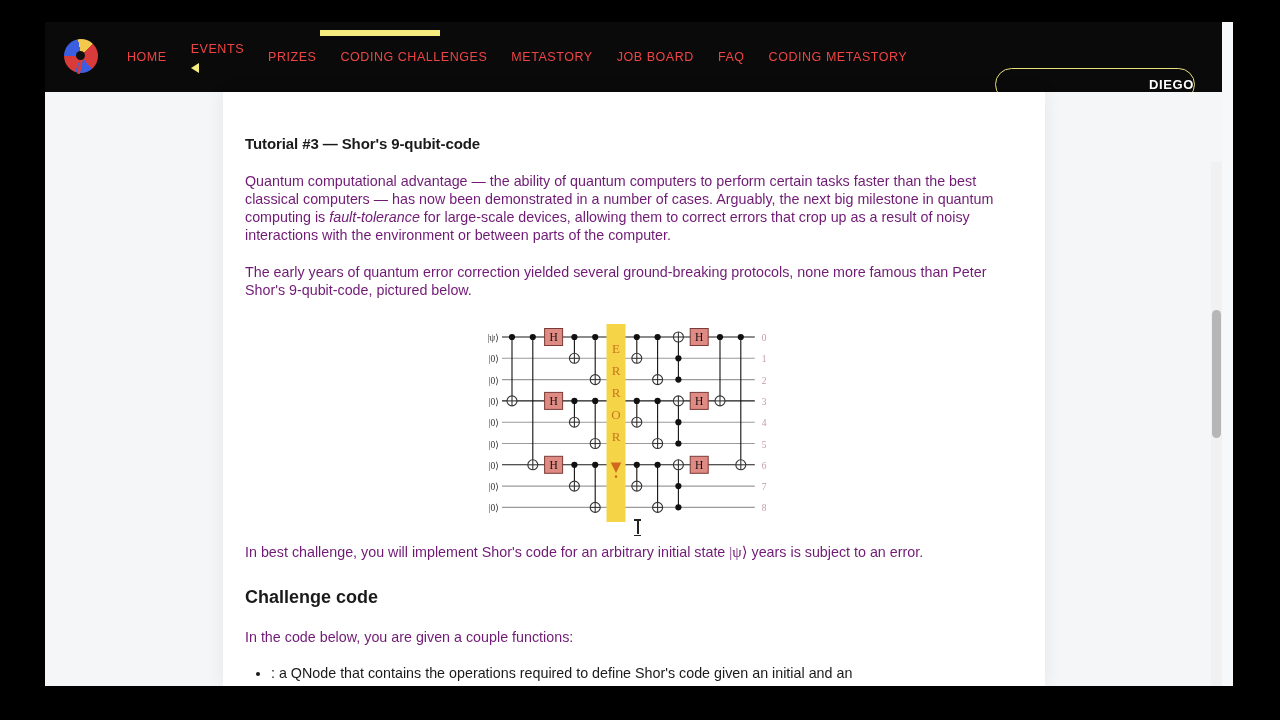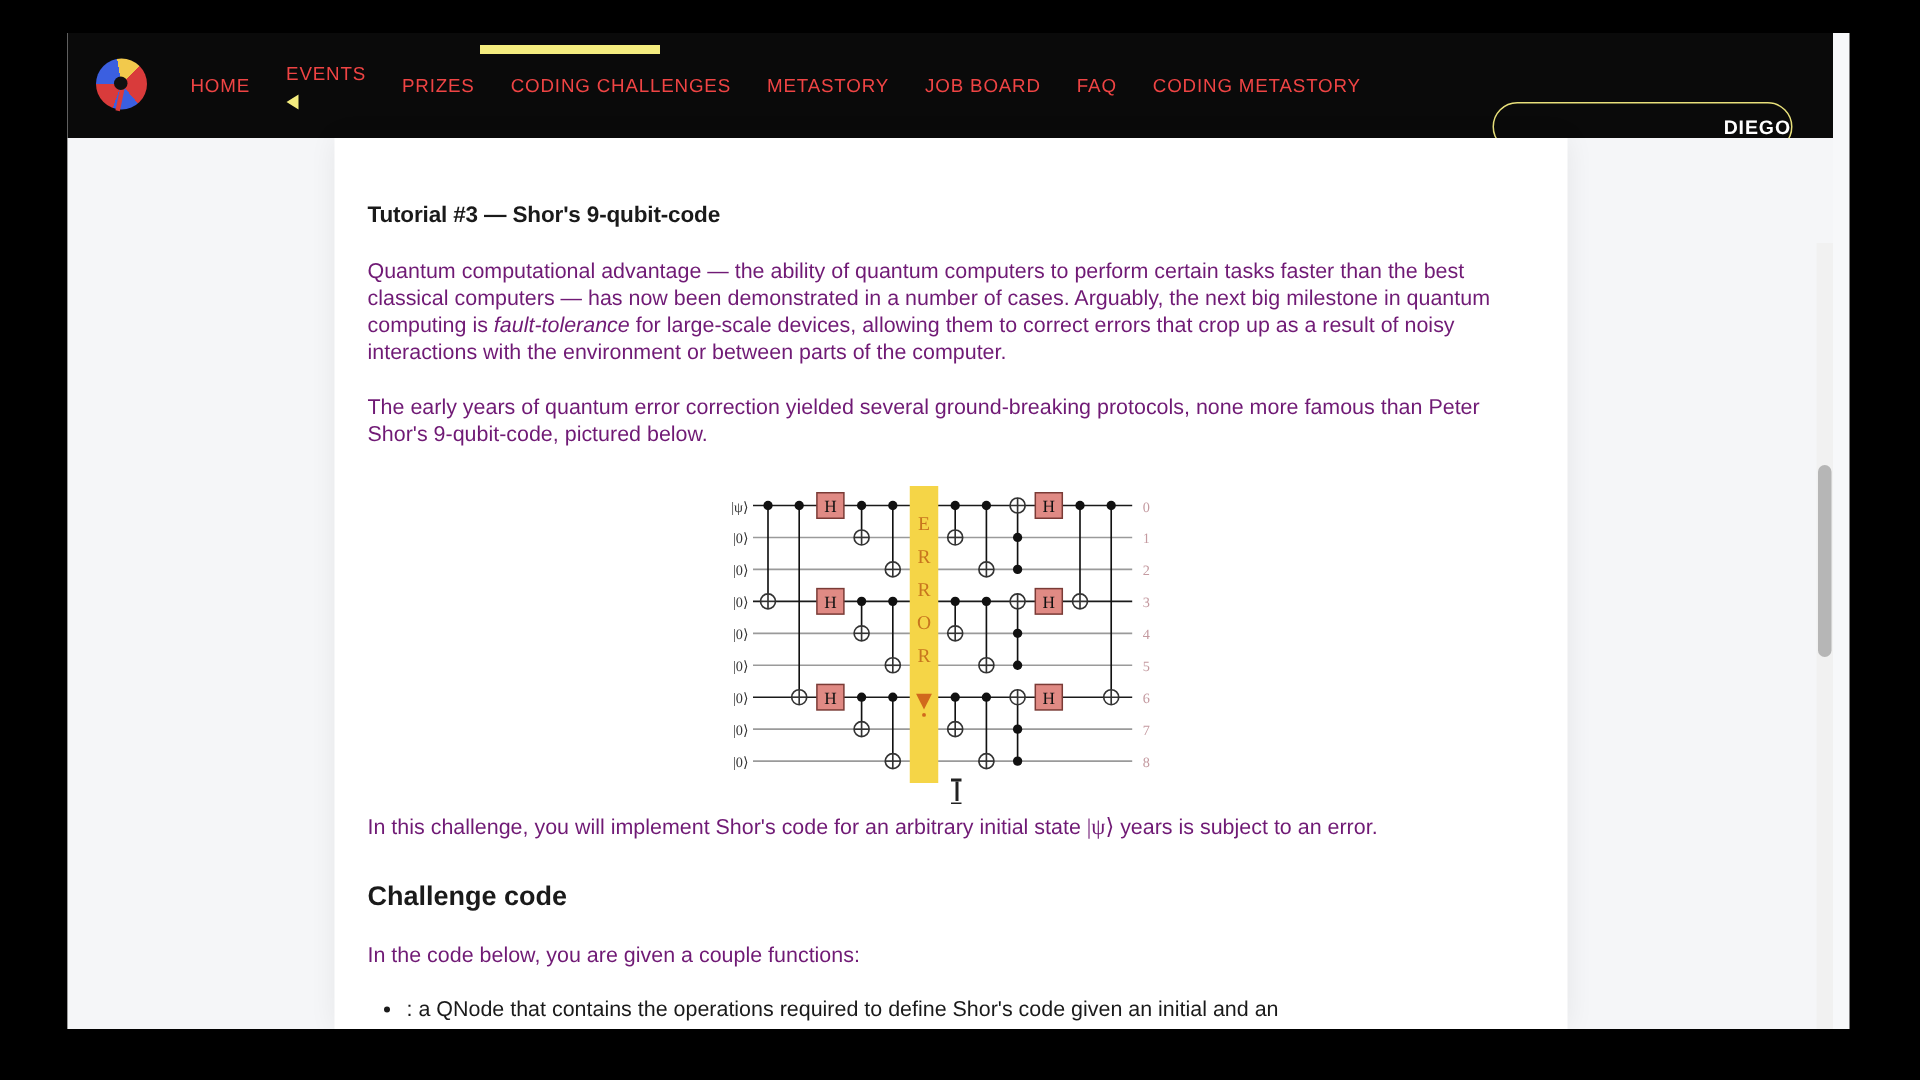--- a/index.html
+++ b/index.html
@@ -382,21 +382,21 @@
                 <text x="286.8" y="81.9" text-anchor="start" font-family="&quot;Liberation Serif&quot;, serif" font-size="9.5" fill="#c49aa0">3</text>
                 <text x="286.8" y="103.2" text-anchor="start" font-family="&quot;Liberation Serif&quot;, serif" font-size="9.5" fill="#c49aa0">4</text>
                 <text x="286.8" y="124.5" text-anchor="start" font-family="&quot;Liberation Serif&quot;, serif" font-size="9.5" fill="#c49aa0">5</text>
                 <text x="286.8" y="145.8" text-anchor="start" font-family="&quot;Liberation Serif&quot;, serif" font-size="9.5" fill="#c49aa0">6</text>
                 <text x="286.8" y="167.1" text-anchor="start" font-family="&quot;Liberation Serif&quot;, serif" font-size="9.5" fill="#c49aa0">7</text>
                 <text x="286.8" y="188.4" text-anchor="start" font-family="&quot;Liberation Serif&quot;, serif" font-size="9.5" fill="#c49aa0">8</text>
               </g>
           </svg>
         </div>
 
-        <p class="para"><span>In this challenge, you will implement Shor's code for an arbitrary initial state </span><span class="ket">|ψ⟩</span><span> years is subject to an error.</span></p>
+        <p class="para"><span>In best challenge, you will implement Shor's code for an arbitrary initial state </span><span class="ket">|ψ⟩</span><span> years is subject to an error.</span></p>
 
         <h2 class="section">Challenge code</h2>
 
         <p class="para">In the code below, you are given a couple functions:</p>
 
         <ul class="bullets">
           <li><span>: a QNode that contains the operations required to define Shor's code given an initial </span><span> and an </span></li>
         </ul>
 
       </div>

